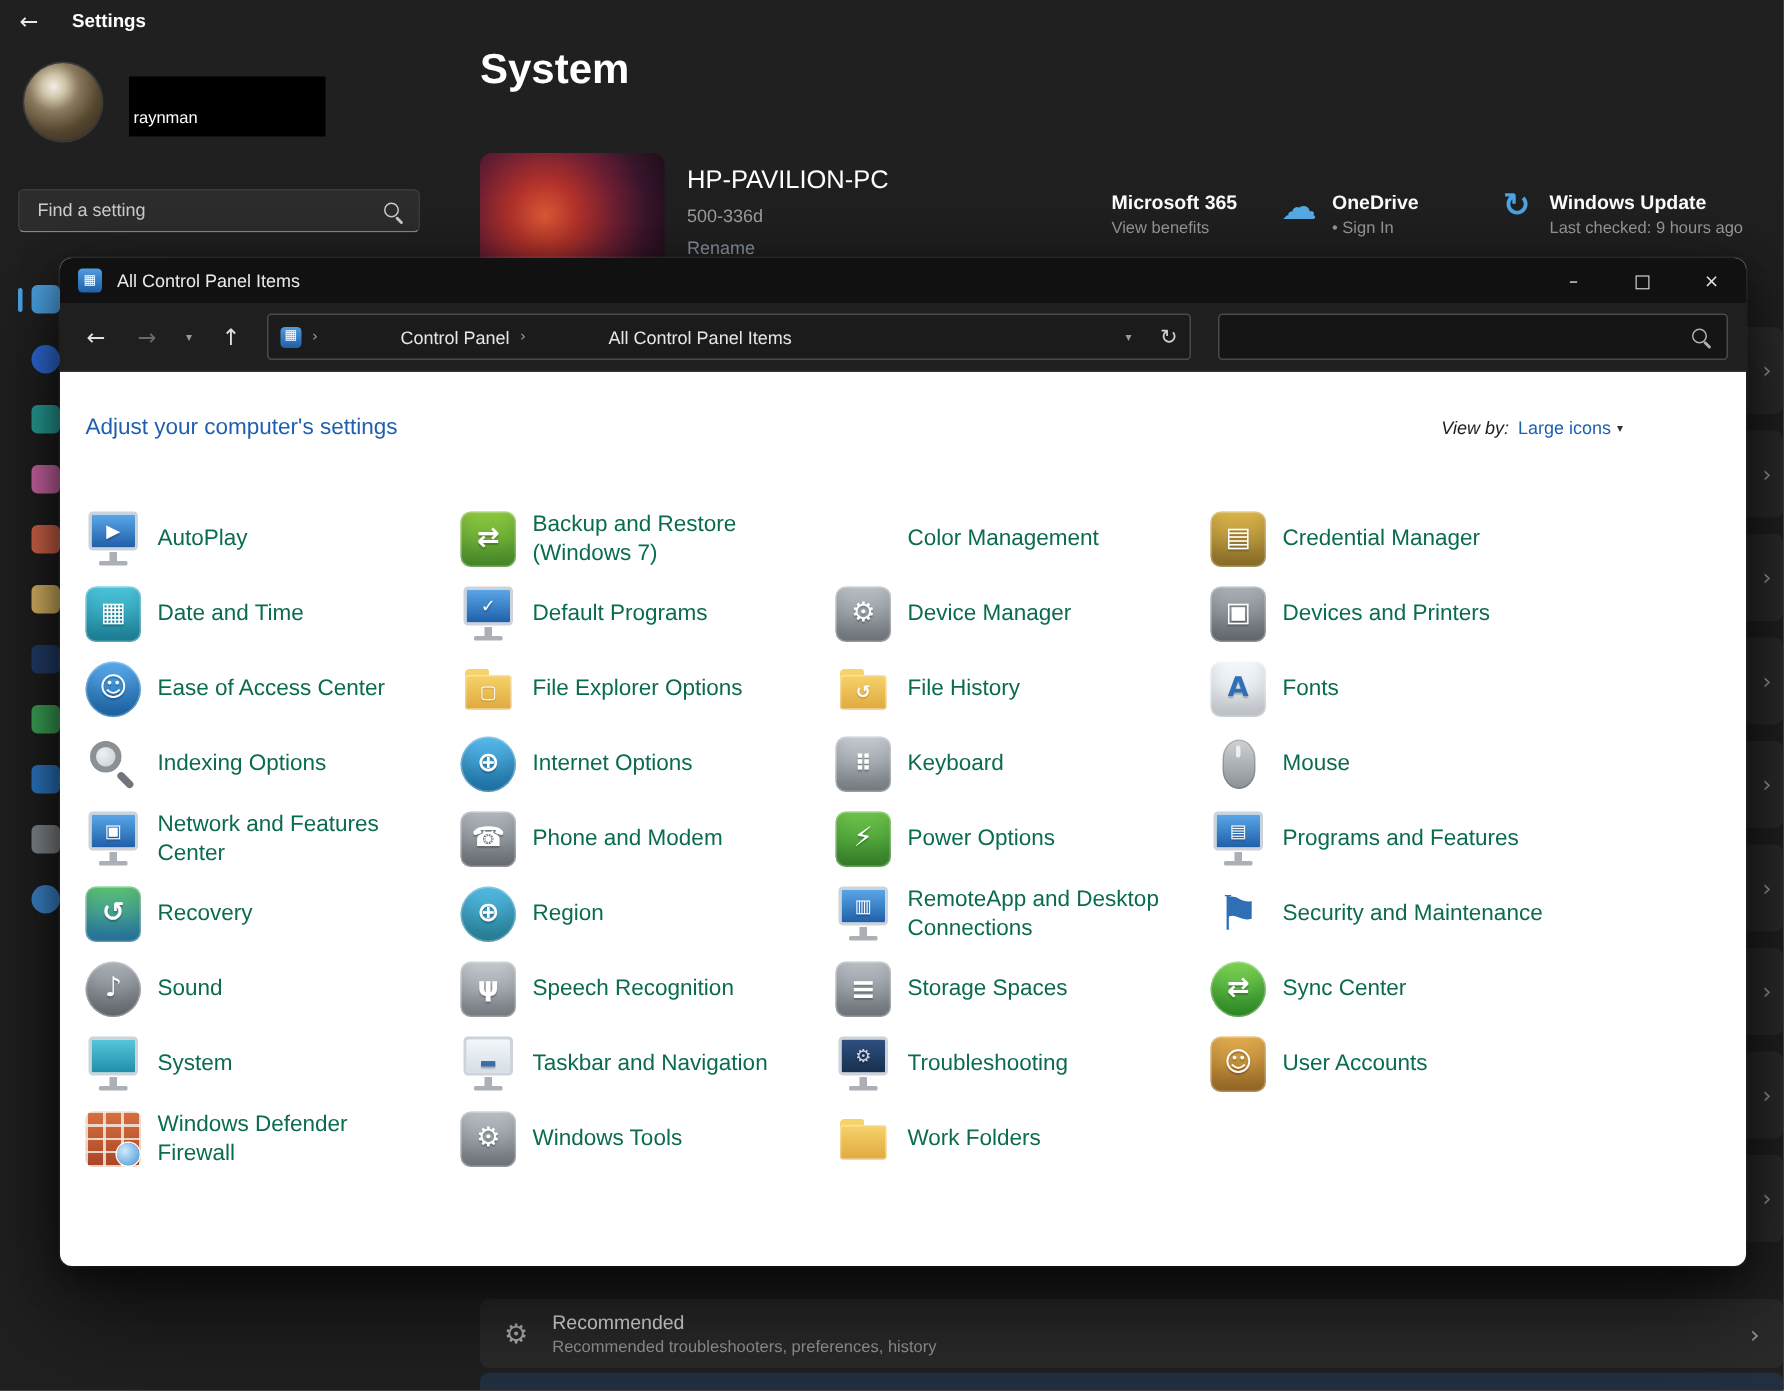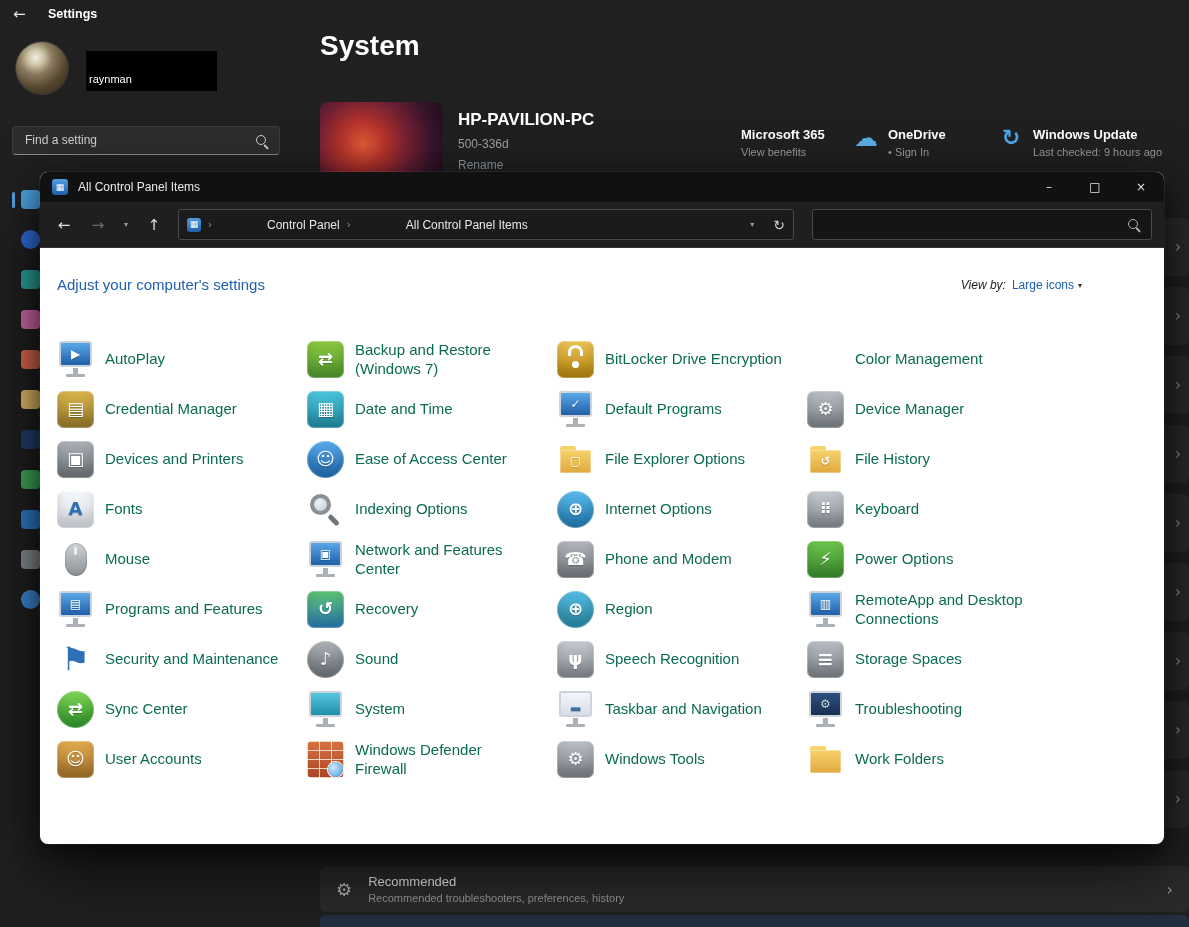--- a/index.html
+++ b/index.html
@@ -24,21 +24,21 @@
   .magnify::before{content:"";position:absolute;left:1px;top:1px;width:8px;height:8px;
                    border:1.6px solid currentColor;border-radius:50%;}
   .magnify::after{content:"";position:absolute;left:10px;top:9.5px;width:2px;height:5.5px;
                   background:currentColor;transform:rotate(-45deg);border-radius:1px;}
   .sb{position:absolute;left:21px;width:19px;height:19px;border-radius:4px;cursor:pointer;}
   .sb.round{border-radius:50%;}
   .sel-pill{position:absolute;left:12px;top:192px;width:3px;height:16px;border-radius:2px;background:var(--accent,#4da6e8);}
   .s-page-title{position:absolute;left:320px;top:30px;margin:0;color:#fff;font-size:28px;font-weight:600;}
   .dev-thumb{position:absolute;left:320px;top:102px;width:123px;height:76px;border-radius:8px;
              background:radial-gradient(circle at 35% 55%,#e05a35 0%,#b3322b 25%,#6e1f33 52%,#38152b 76%,#1c0e1a 100%);}
-  .dev-name{position:absolute;left:458px;top:110px;color:#fff;font-size:17px;font-weight:700;}
+  .dev-name{position:absolute;left:458px;top:110px;color:#fff;font-size:17px;font-weight:400;}
   .dev-model{position:absolute;left:458px;top:137px;color:#9f9f9f;font-size:12px;}
   .dev-rename{position:absolute;left:458px;top:158px;color:#8a97a5;font-size:12px;cursor:pointer;}
   .q{position:absolute;top:127px;display:flex;gap:11px;align-items:flex-start;cursor:pointer;}
   .q0{left:708px;} .q1{left:855px;} .q2{left:1000px;}
   .q-icon{width:22px;height:22px;display:flex;align-items:center;justify-content:center;flex:0 0 22px;}
   .quad-ms{display:grid;grid-template-columns:9px 9px;grid-template-rows:9px 9px;gap:2px;}
   .quad-ms i{display:block;}
   .q-cloud{color:#58aee8;font-size:24px;line-height:20px;}
   .q-update{color:#4da6e8;font-size:22px;font-weight:700;line-height:22px;}
   .q-title{font-size:13px;font-weight:700;color:#fff;display:block;}
@@ -274,27 +274,20 @@
     <a class="cp-label">AutoPlay</a>
   </div>
           <div class="cp-item">
     <span class="cpicon v-tile" style="background: linear-gradient(rgb(140, 198, 63), rgb(78, 154, 46));">
               <span class="g glyph">⇄</span>
             </span>
     <a class="cp-label">Backup and Restore
 (Windows 7)</a>
   </div>
           <div class="cp-item">
-    <span class="cpicon v-lock" style="background: linear-gradient(rgb(234, 194, 84), rgb(184, 134, 11));">
-              <span class="shackle"></span>
-              <span class="kdot"></span>
-            </span>
-    <a class="cp-label">BitLocker Drive Encryption</a>
-  </div>
-          <div class="cp-item">
     <span class="cpicon v-quad">
               <span class="qc" style="background: rgb(226, 82, 65);"></span>
               <span class="qc" style="background: rgb(87, 166, 74);"></span>
               <span class="qc" style="background: rgb(58, 121, 216);"></span>
               <span class="qc" style="background: rgb(240, 195, 48);"></span>
             </span>
     <a class="cp-label">Color Management</a>
   </div>
           <div class="cp-item">
     <span class="cpicon v-tile" style="background: linear-gradient(rgb(217, 180, 74), rgb(154, 123, 45));">

